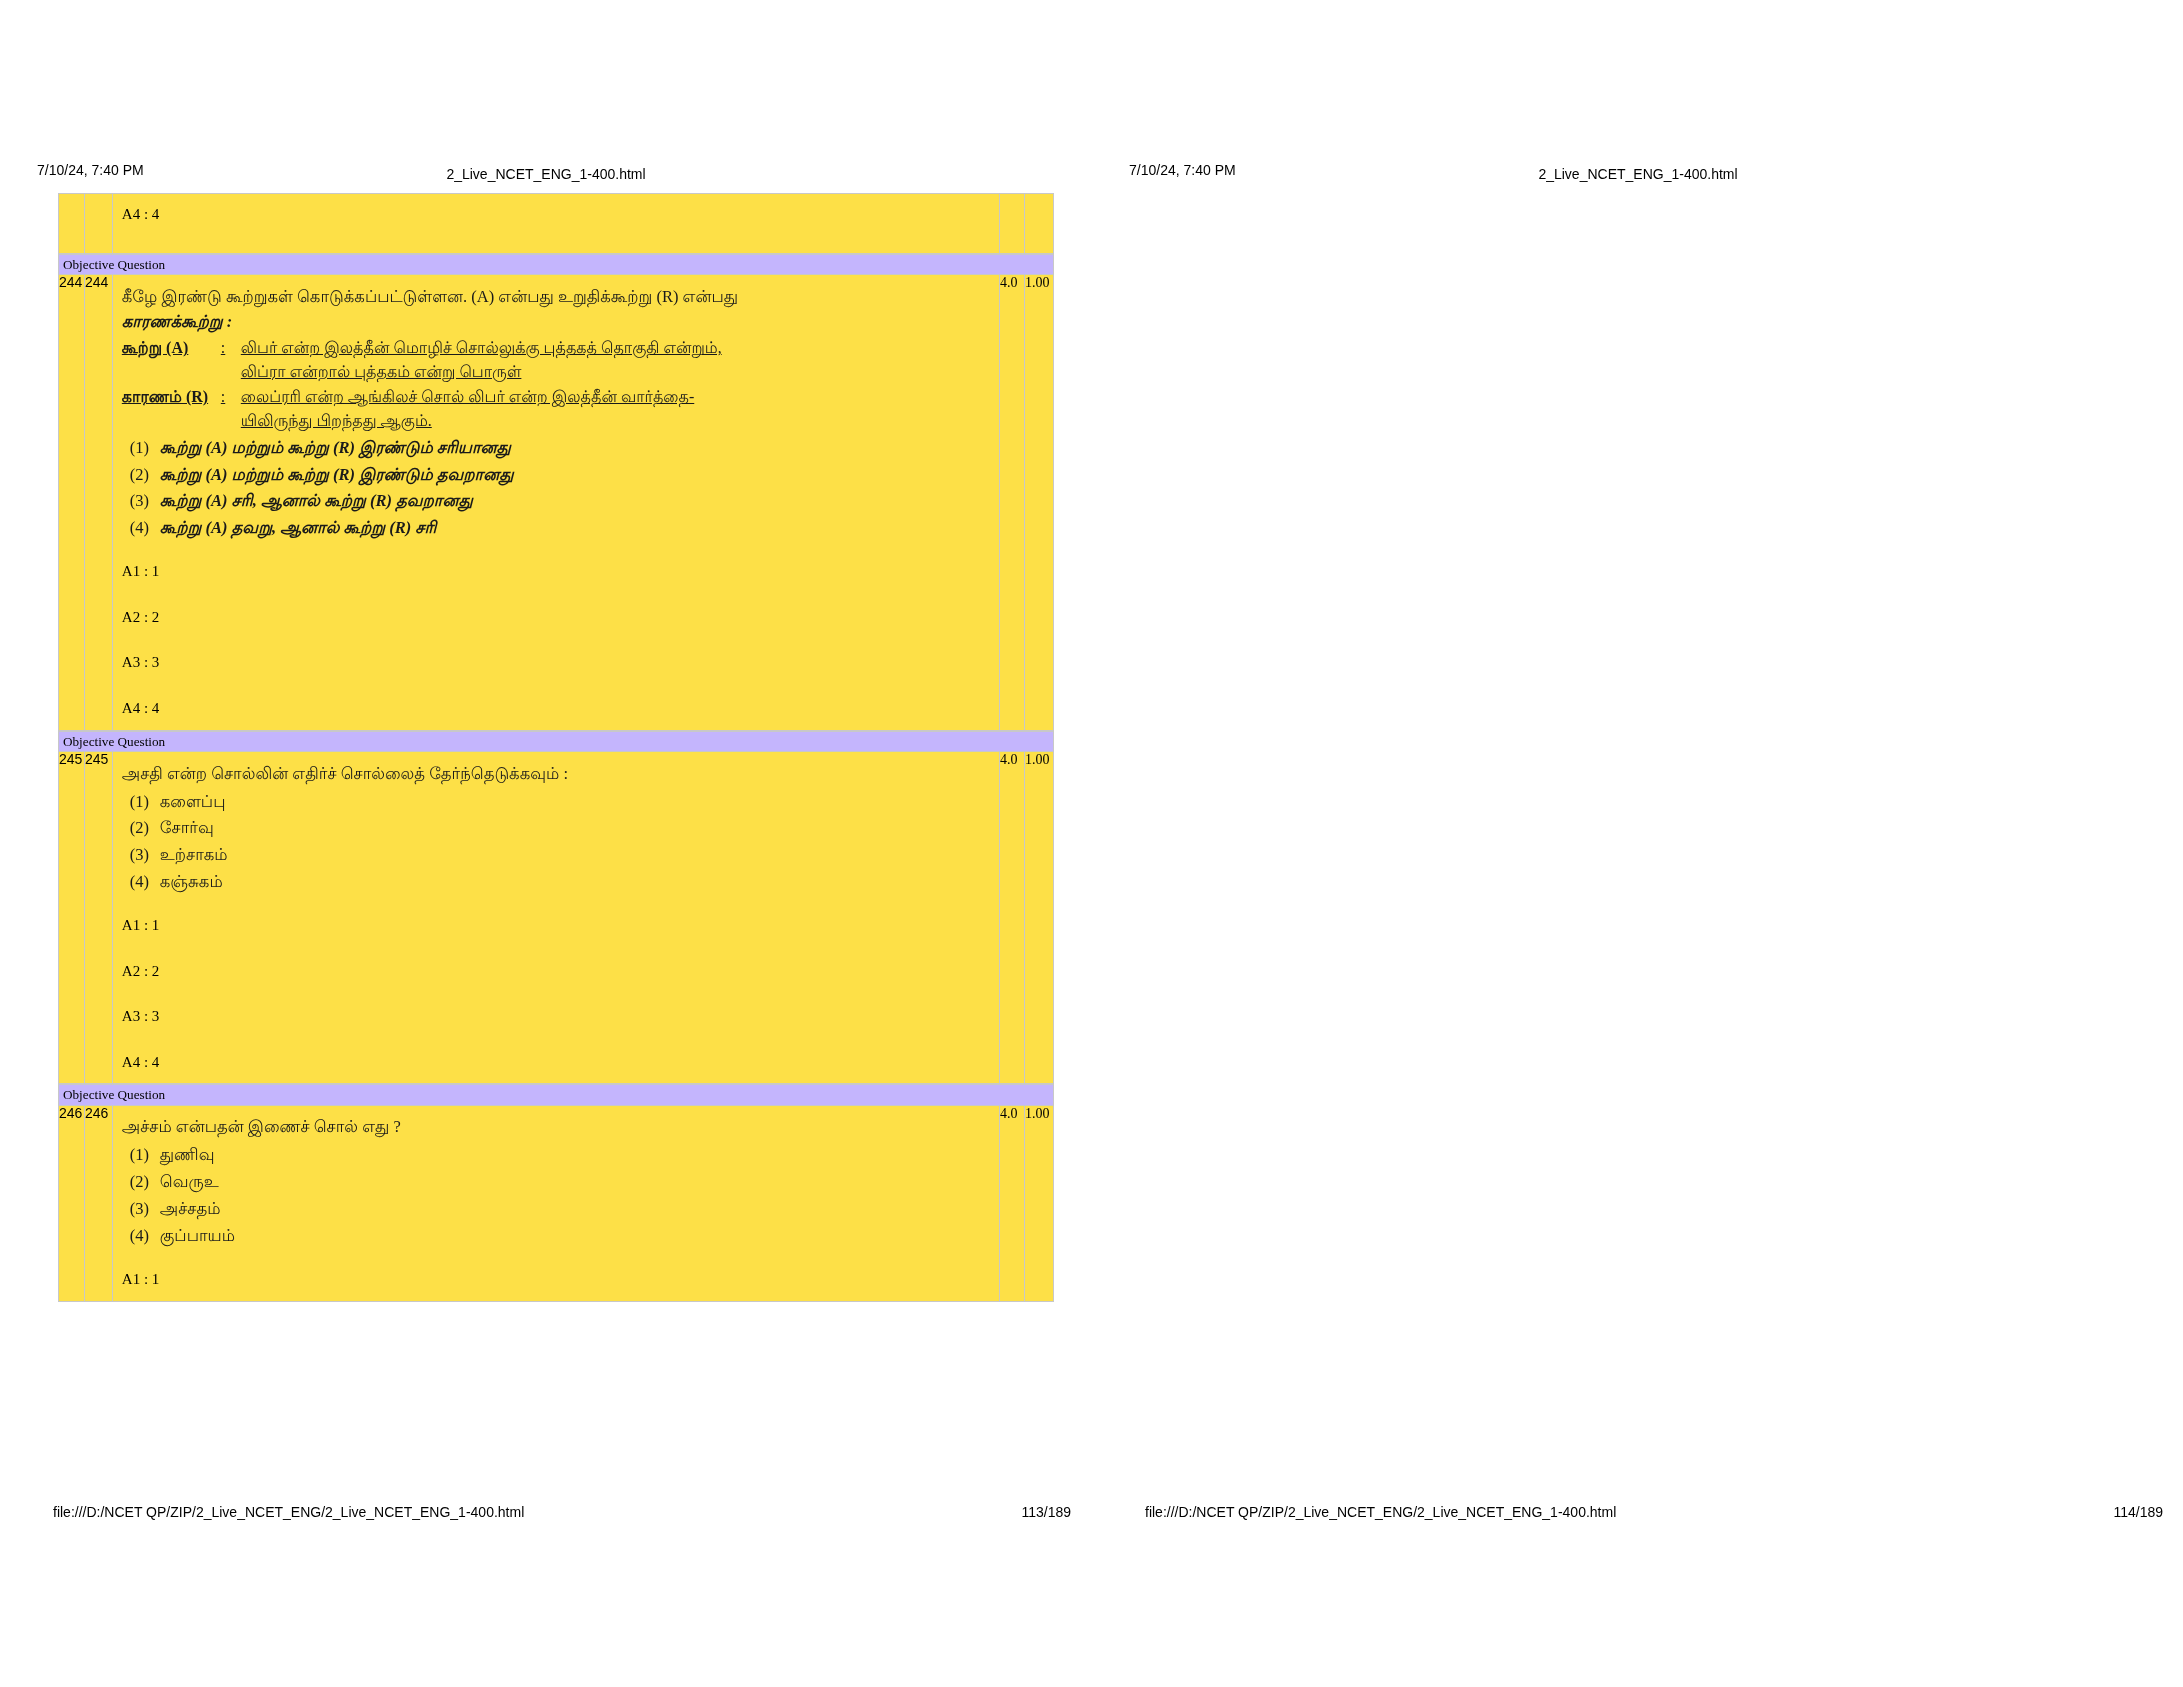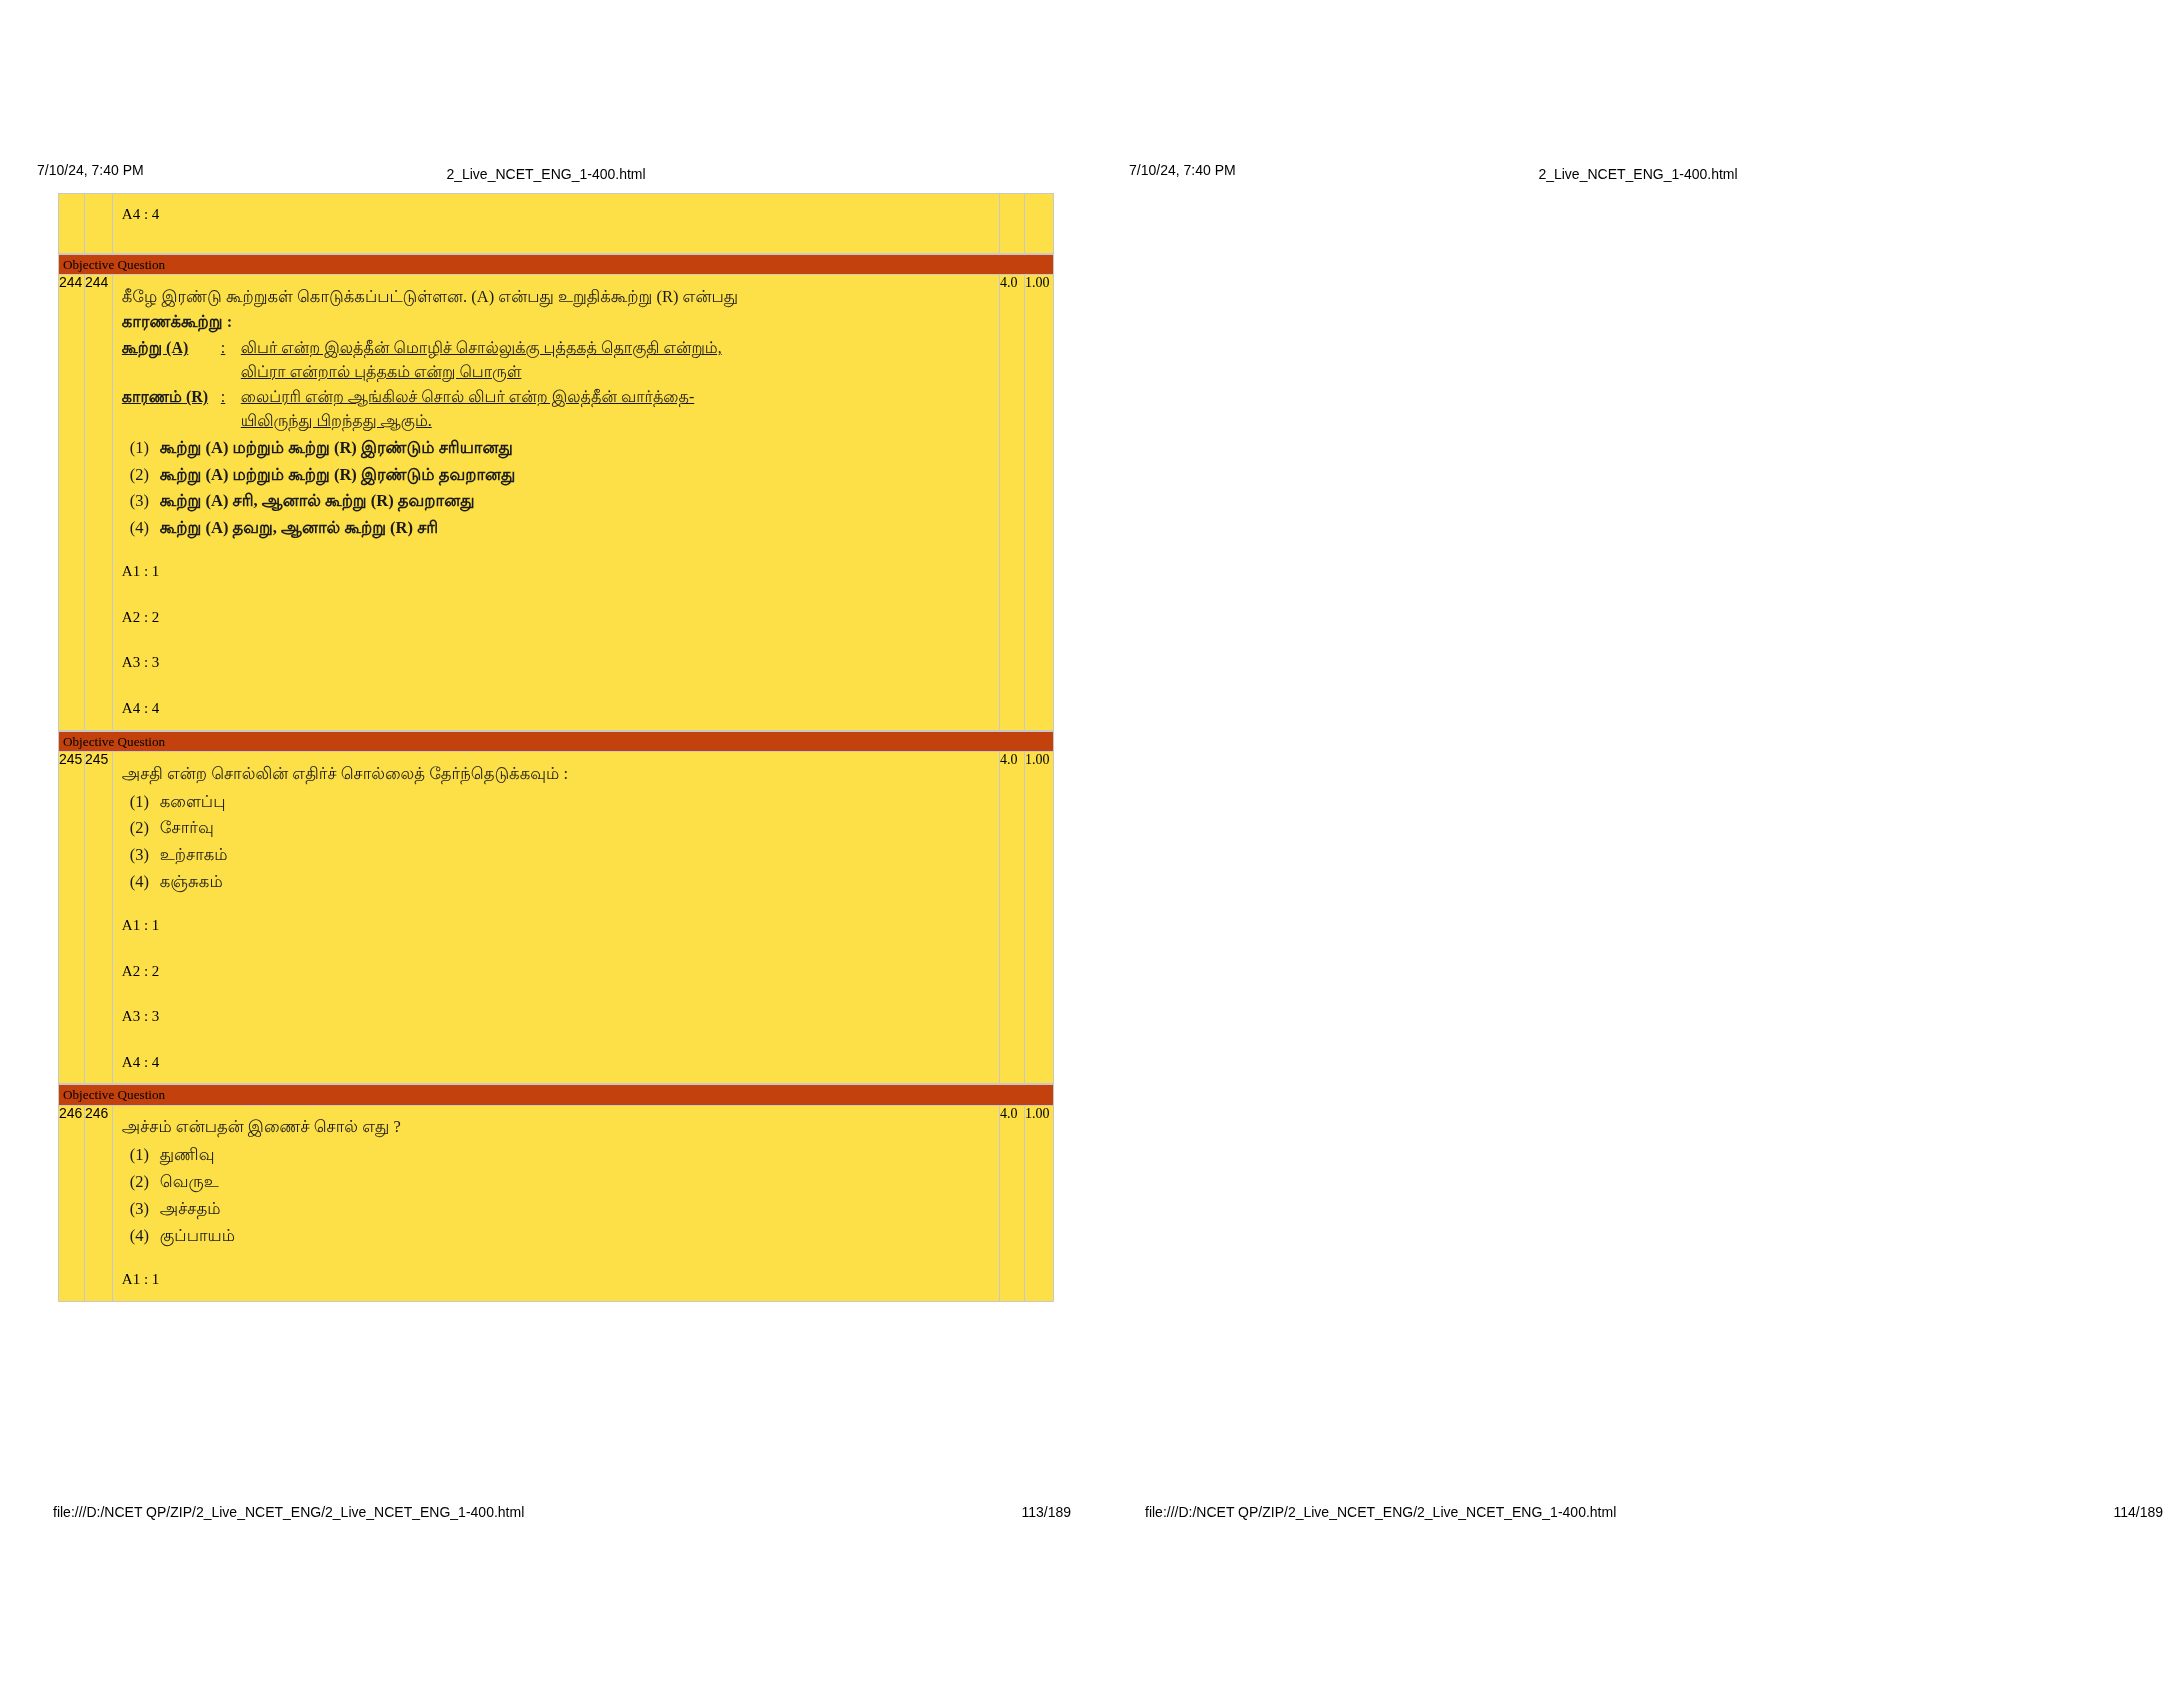--- a/index.html
+++ b/index.html
@@ -76,21 +76,21 @@
     white-space:nowrap;
   }
 
   .objhdr{
     border:1.3px solid #c8c8c8;
     border-bottom:none;
     font-family:"Liberation Serif", serif;
     font-size:13.2px;
     line-height:1.15;
     padding:2px 1.3px 2.6px 4px;
-    background:#c2410c;
+    background:#c4b5fd;
   }
 
   .qbody{
     padding:9.3px 6.6px 9.3px 9.3px;
     min-height:26.5px;
   }
 
   
   .stem{
     font-size:16.5px;
@@ -118,21 +118,21 @@
   ol.opts li{
     display:flex;
     font-size:16.5px;
     line-height:1.5;
     margin:0 0 2px 0;
     color:#1a1a1a;
   }
   ol.opts li .on{width:38px;flex:0 0 38px;padding-left:8px;box-sizing:border-box;}
   ol.opts li .ot{flex:1;}
 
-  .bold{font-weight:bold;}
+  .bold{font-weight:bold;font-style:italic;}
 
   .answers{margin-top:22.5px;}
   .answers .arow{
     font-family:"Liberation Serif", serif;
     font-size:15px;
     line-height:1.1;
     margin:0 0 29px 0;
     white-space:nowrap;
   }
   .answers .arow:last-child{margin-bottom:4px;}

